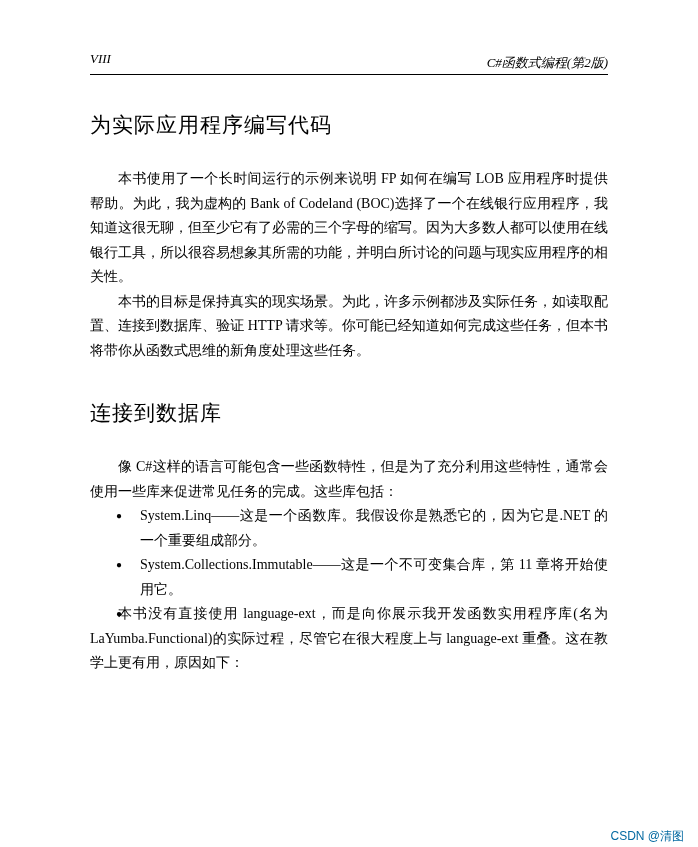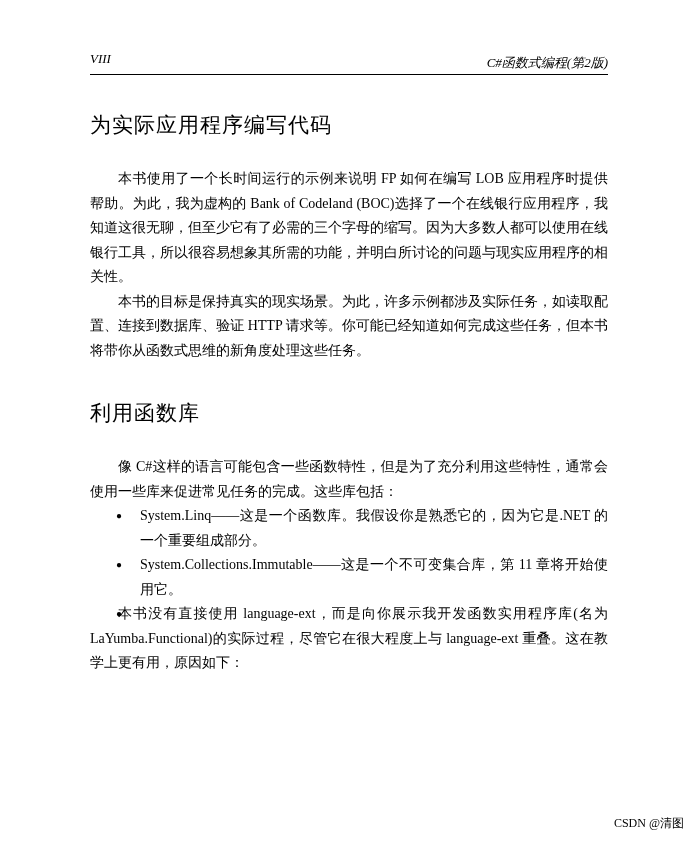--- a/index.html
+++ b/index.html
@@ -54,42 +54,42 @@
     text-align: justify;
   }
   ul.bullet-list li .bullet {
     position: absolute;
     left: 26px; top: 0;
     font-size: 10px;
     line-height: 24.5px;
   }
   .watermark {
     position: absolute;
-    right: 14px; bottom: 15px;
-    font-family: Liberation Serif, serif;
+    right: 14px; bottom: 2px;
+    font-family: Liberation Sans, sans-serif;
     font-size: 12px;
-    color: #000000;
+    color: #0369a1;
   }
 </style>
 </head>
 <body>
 
 <div class="page">
 
   <header class="page-header">
     <span class="page-number">VIII</span>
     <span class="book-title">C#函数式编程(第2版)</span>
   </header>
 
   <h1 class="sec-heading">为实际应用程序编写代码</h1>
 
   <p class="body-para">本书使用了一个长时间运行的示例来说明 FP 如何在编写 LOB 应用程序时提供帮助。为此，我为虚构的 Bank of Codeland (BOC)选择了一个在线银行应用程序，我知道这很无聊，但至少它有了必需的三个字母的缩写。因为大多数人都可以使用在线银行工具，所以很容易想象其所需的功能，并明白所讨论的问题与现实应用程序的相关性。</p>
   <p class="body-para">本书的目标是保持真实的现实场景。为此，许多示例都涉及实际任务，如读取配置、连接到数据库、验证 HTTP 请求等。你可能已经知道如何完成这些任务，但本书将带你从函数式思维的新角度处理这些任务。</p>
 
-  <h1 class="sec-heading">利用函数库</h1>
+  <h1 class="sec-heading">连接到数据库</h1>
 
   <p class="body-para">像 C#这样的语言可能包含一些函数特性，但是为了充分利用这些特性，通常会使用一些库来促进常见任务的完成。这些库包括：</p>
 
   <ul class="bullet-list">
     <li>
       <span class="bullet">●</span>
       <span>System.Linq——这是一个函数库。我假设你是熟悉它的，因为它是.NET 的一个重要组成部分。</span>
     </li>
     <li>
       <span class="bullet">●</span>

